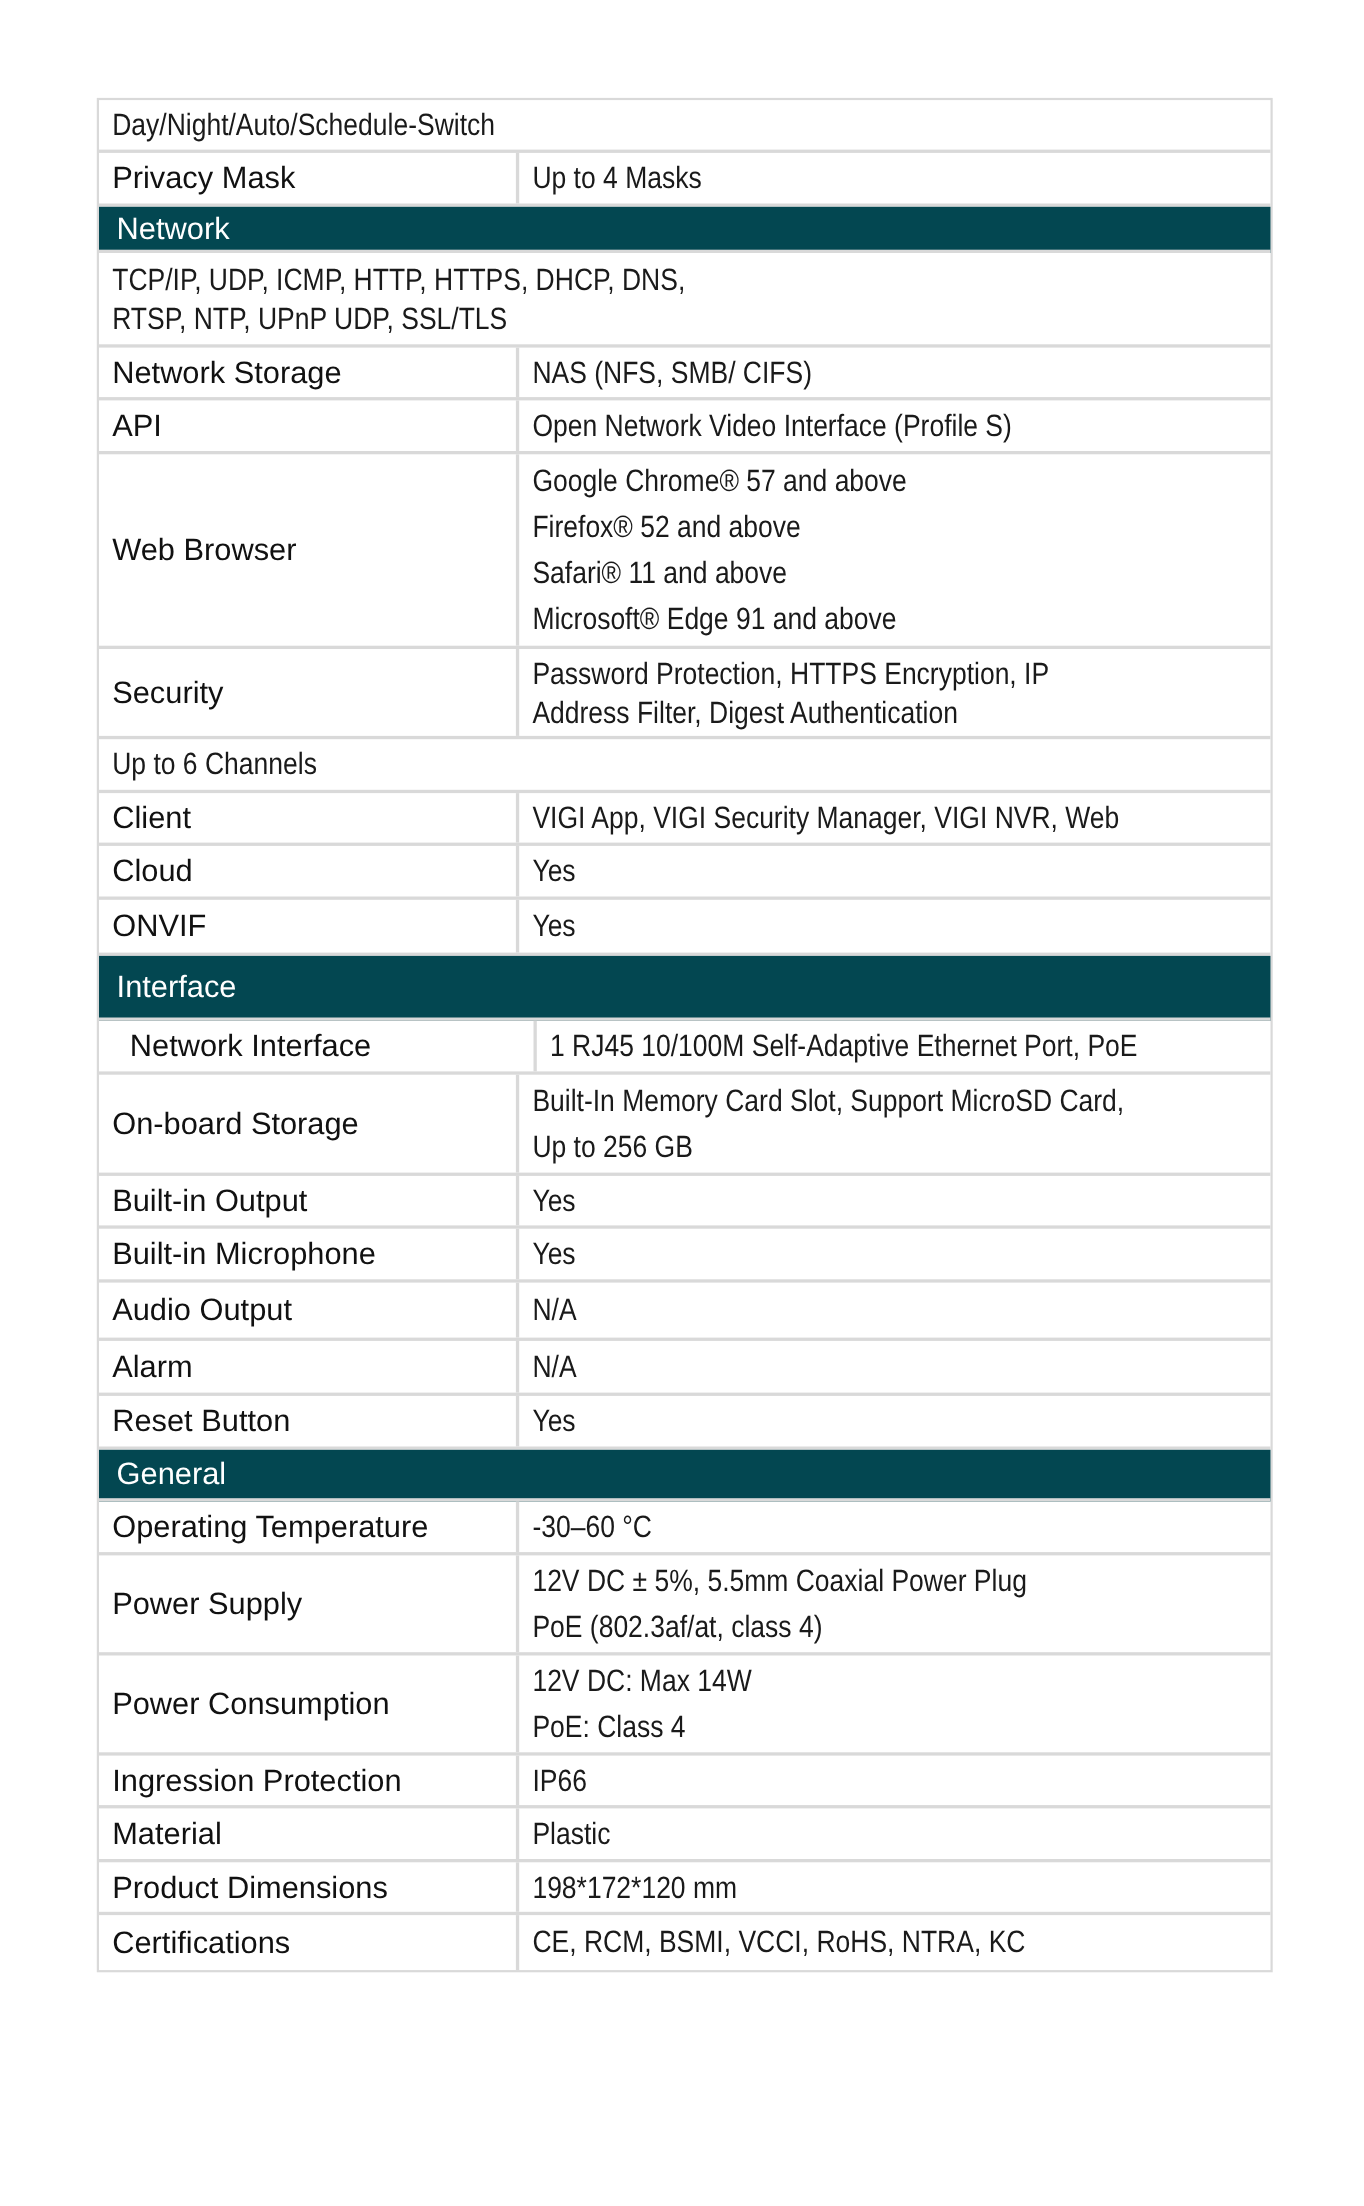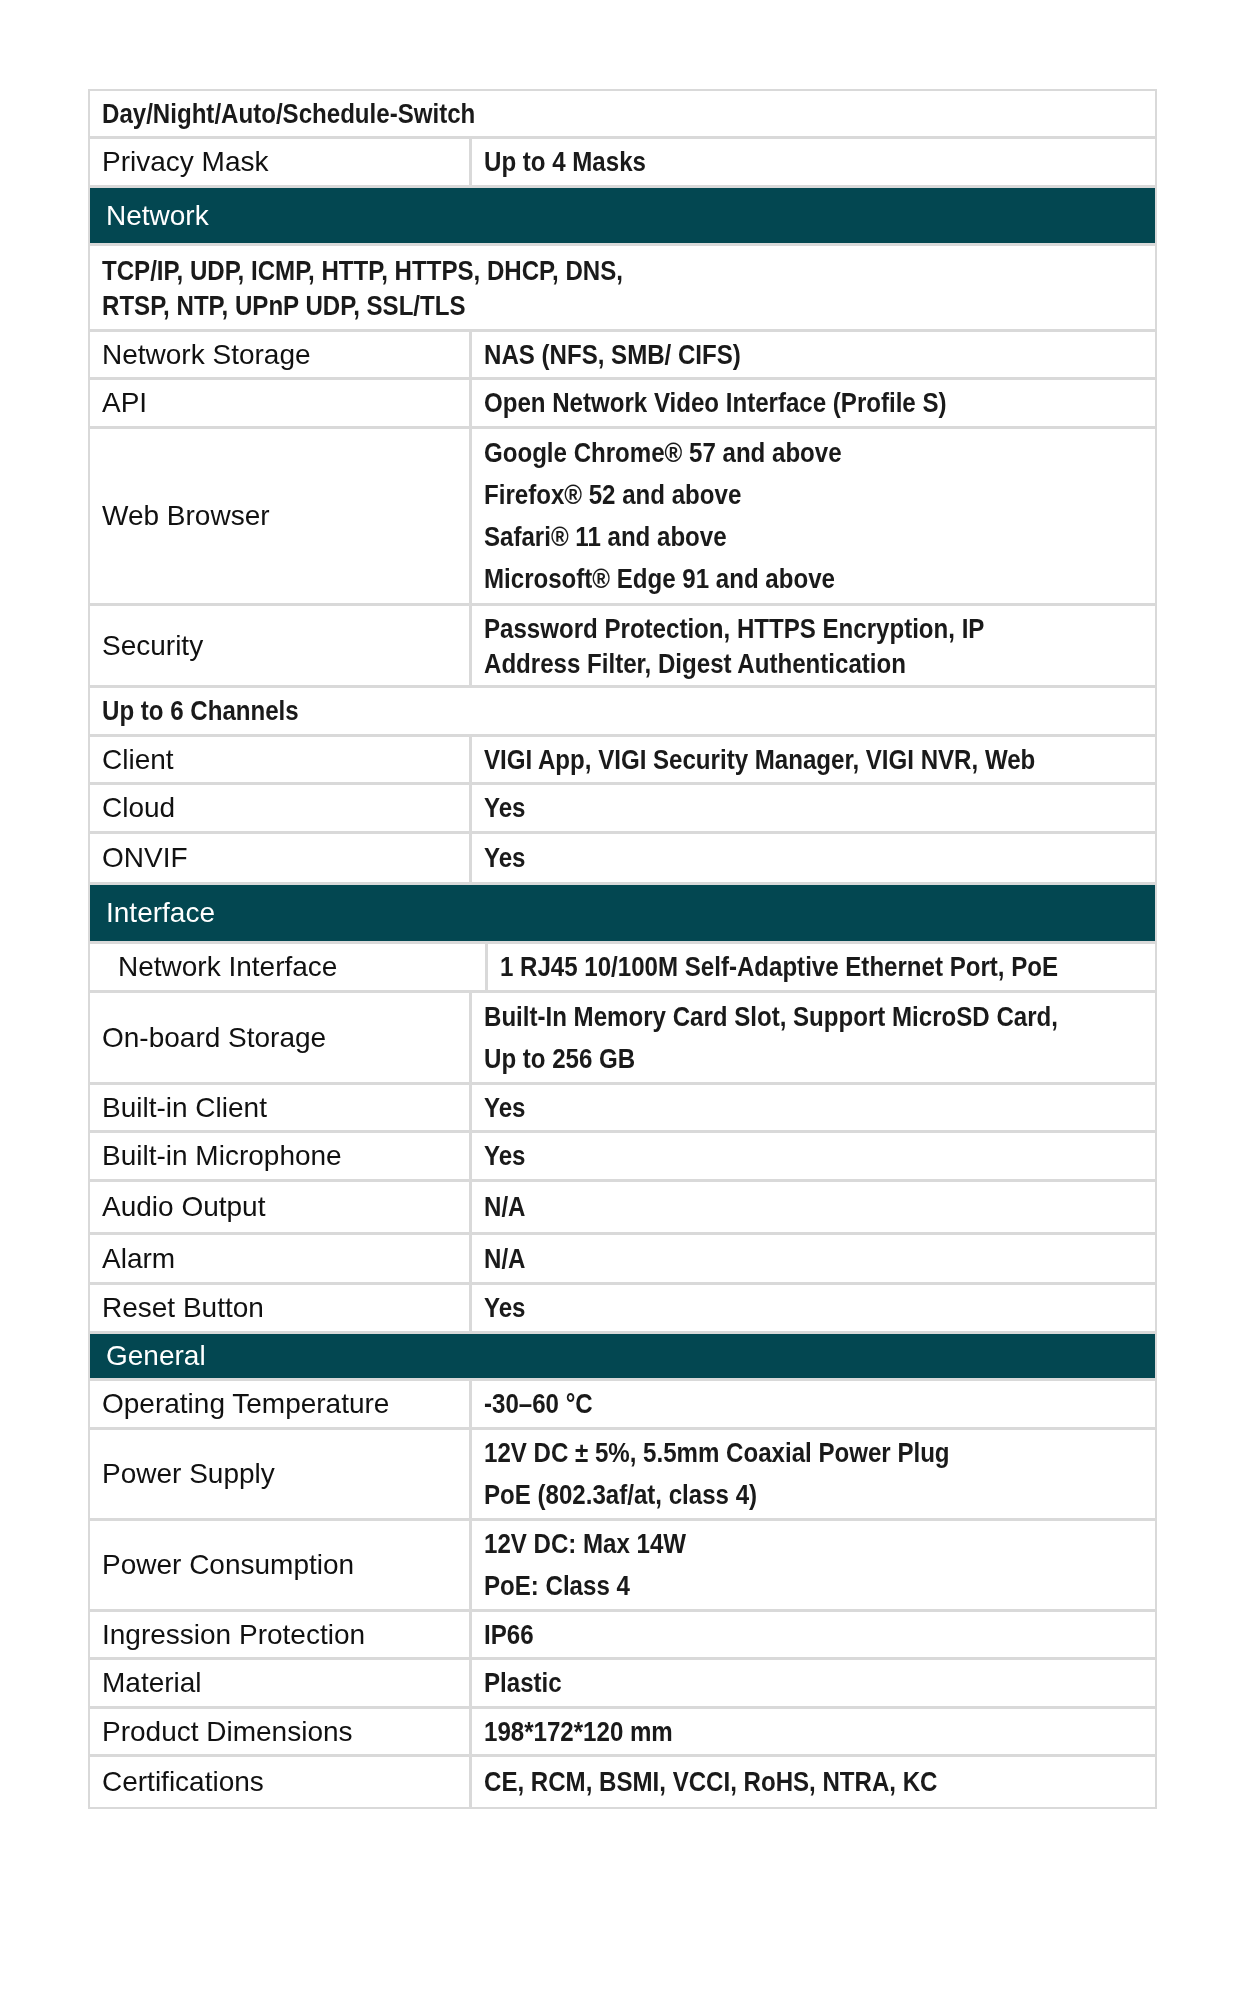--- a/index.html
+++ b/index.html
@@ -1,41 +1,41 @@
 <!DOCTYPE html>
 <html><head>
 <meta charset="utf-8">
 <style>
   html, body { margin:0; padding:0; background:#ffffff; }
   body { width:1240px; height:2005px; position:relative; font-family:"Liberation Sans", "DejaVu Sans", sans-serif; color:#111; }
   .spec-table { position:absolute; left:88px; top:89px; width:1065px; border:2px solid #d9d9d9; border-collapse:collapse; }
   .row { display:flex; border-bottom:3px solid #d9d9d9; box-sizing:border-box; }
   .row:last-child { border-bottom:none; }
   .label { width:382px; flex:0 0 382px; border-right:3px solid #d9d9d9; box-sizing:border-box; padding-left:12px; display:flex; align-items:center; font-size:28px; color:#111; letter-spacing:0; }
-  .value { flex:1; padding-left:12px; display:flex; flex-direction:column; justify-content:center; font-size:28px; color:#1a1a1a; font-weight:700; }
+  .value { flex:1; padding-left:12px; display:flex; flex-direction:column; justify-content:center; font-size:28px; color:#1a1a1a; font-weight:400; }
   .value .line { line-height:42px; white-space:nowrap; transform-origin:left center; transform:scaleX(0.86); }
   .value.tight .line { line-height:35px; }
   .section { background:#034751; color:#ffffff; font-size:28px; padding-left:16px; display:flex; align-items:center; box-sizing:border-box; }
 </style>
 </head>
 <body>
 
 <div class="spec-table" id="spec-table">
     <div class="row" style="height: 48px;">
       <div class="value">
         <div class="line">Day/Night/Auto/Schedule-Switch</div>
       </div>
     </div>
     <div class="row" style="height: 49px;">
       <div class="label">Privacy Mask</div>
       <div class="value">
         <div class="line">Up to 4 Masks</div>
       </div>
     </div>
-    <div class="row section" style="height: 58px;">Network</div>
+    <div class="row section" style="height: 42px;">Network</div>
     <div class="row" style="height: 86px;">
       <div class="value tight">
         <div class="line">TCP/IP, UDP, ICMP, HTTP, HTTPS, DHCP, DNS,</div>
         <div class="line">RTSP, NTP, UPnP UDP, SSL/TLS</div>
       </div>
     </div>
     <div class="row" style="height: 48px;">
       <div class="label">Network Storage</div>
       <div class="value">
         <div class="line">NAS (NFS, SMB/ CIFS)</div>
@@ -94,21 +94,21 @@
       </div>
     </div>
     <div class="row" style="height: 92px;">
       <div class="label">On-board Storage</div>
       <div class="value">
         <div class="line">Built-In Memory Card Slot, Support MicroSD Card,</div>
         <div class="line">Up to 256 GB</div>
       </div>
     </div>
     <div class="row" style="height: 48px;">
-      <div class="label">Built-in Client</div>
+      <div class="label">Built-in Output</div>
       <div class="value">
         <div class="line">Yes</div>
       </div>
     </div>
     <div class="row" style="height: 49px;">
       <div class="label">Built-in Microphone</div>
       <div class="value">
         <div class="line">Yes</div>
       </div>
     </div>

